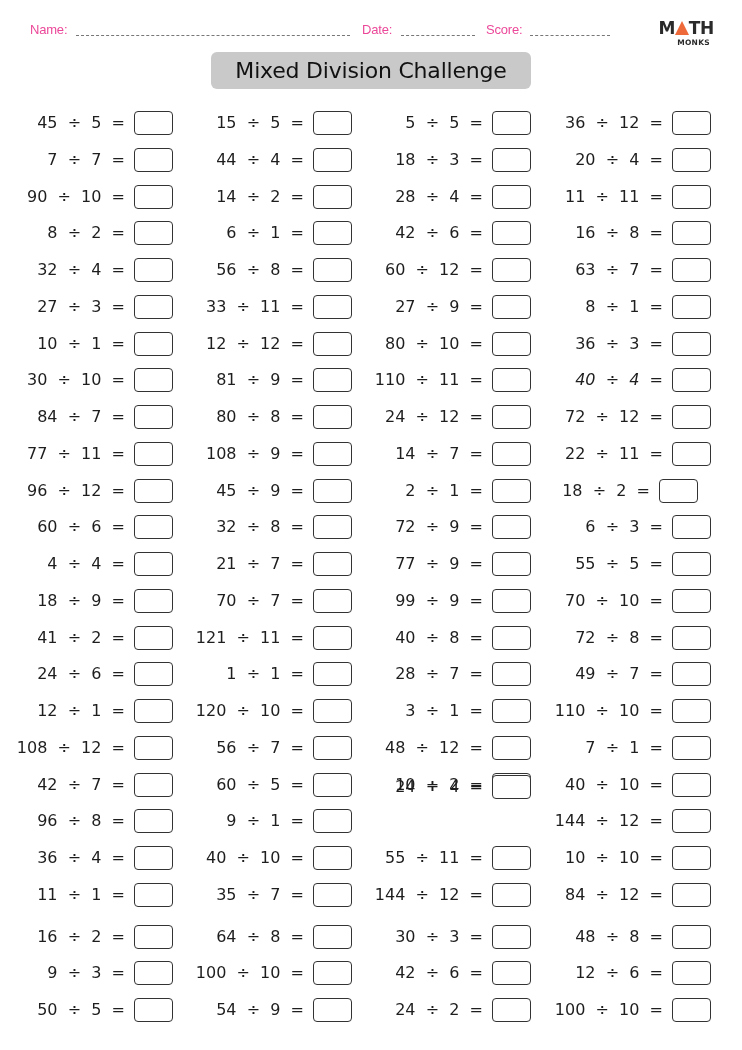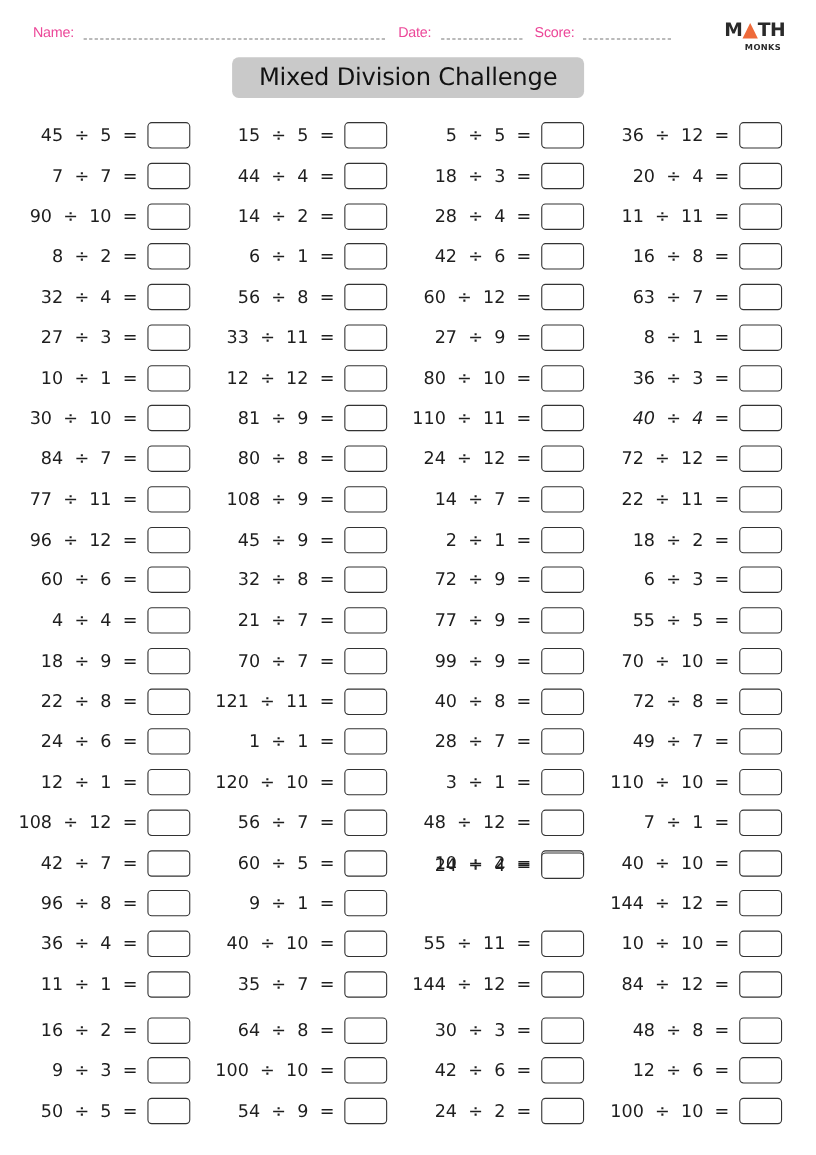--- a/index.html
+++ b/index.html
@@ -124,21 +124,21 @@
     </div>
     <div class="problem" style="left: 3px; width: 170px; top: 552px;">
       <span class="eq-text">4  ÷  4  =</span>
       <div class="ans-box"></div>
     </div>
     <div class="problem" style="left: 3px; width: 170px; top: 589px;">
       <span class="eq-text">18  ÷  9  =</span>
       <div class="ans-box"></div>
     </div>
     <div class="problem" style="left: 3px; width: 170px; top: 626px;">
-      <span class="eq-text">22  ÷  8  =</span>
+      <span class="eq-text">41  ÷  2  =</span>
       <div class="ans-box"></div>
     </div>
     <div class="problem" style="left: 3px; width: 170px; top: 662px;">
       <span class="eq-text">24  ÷  6  =</span>
       <div class="ans-box"></div>
     </div>
     <div class="problem" style="left: 3px; width: 170px; top: 699px;">
       <span class="eq-text">12  ÷  1  =</span>
       <div class="ans-box"></div>
     </div>
@@ -407,21 +407,21 @@
       <div class="ans-box"></div>
     </div>
     <div class="problem" style="left: 541px; width: 170px; top: 405px;">
       <span class="eq-text">72  ÷  12  =</span>
       <div class="ans-box"></div>
     </div>
     <div class="problem" style="left: 541px; width: 170px; top: 442px;">
       <span class="eq-text">22  ÷  11  =</span>
       <div class="ans-box"></div>
     </div>
-    <div class="problem" style="left: 541px; width: 170px; top: 479px;">
+    <div class="problem" style="left: 528px; width: 170px; top: 479px;">
       <span class="eq-text">18  ÷  2  =</span>
       <div class="ans-box"></div>
     </div>
     <div class="problem" style="left: 541px; width: 170px; top: 515px;">
       <span class="eq-text">6  ÷  3  =</span>
       <div class="ans-box"></div>
     </div>
     <div class="problem" style="left: 541px; width: 170px; top: 552px;">
       <span class="eq-text">55  ÷  5  =</span>
       <div class="ans-box"></div>

